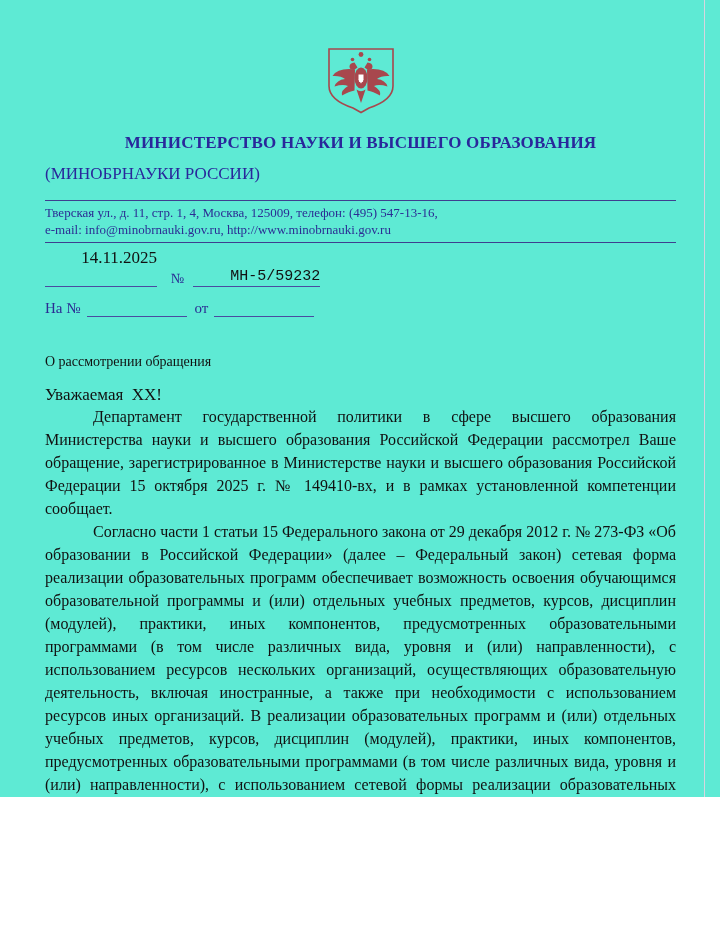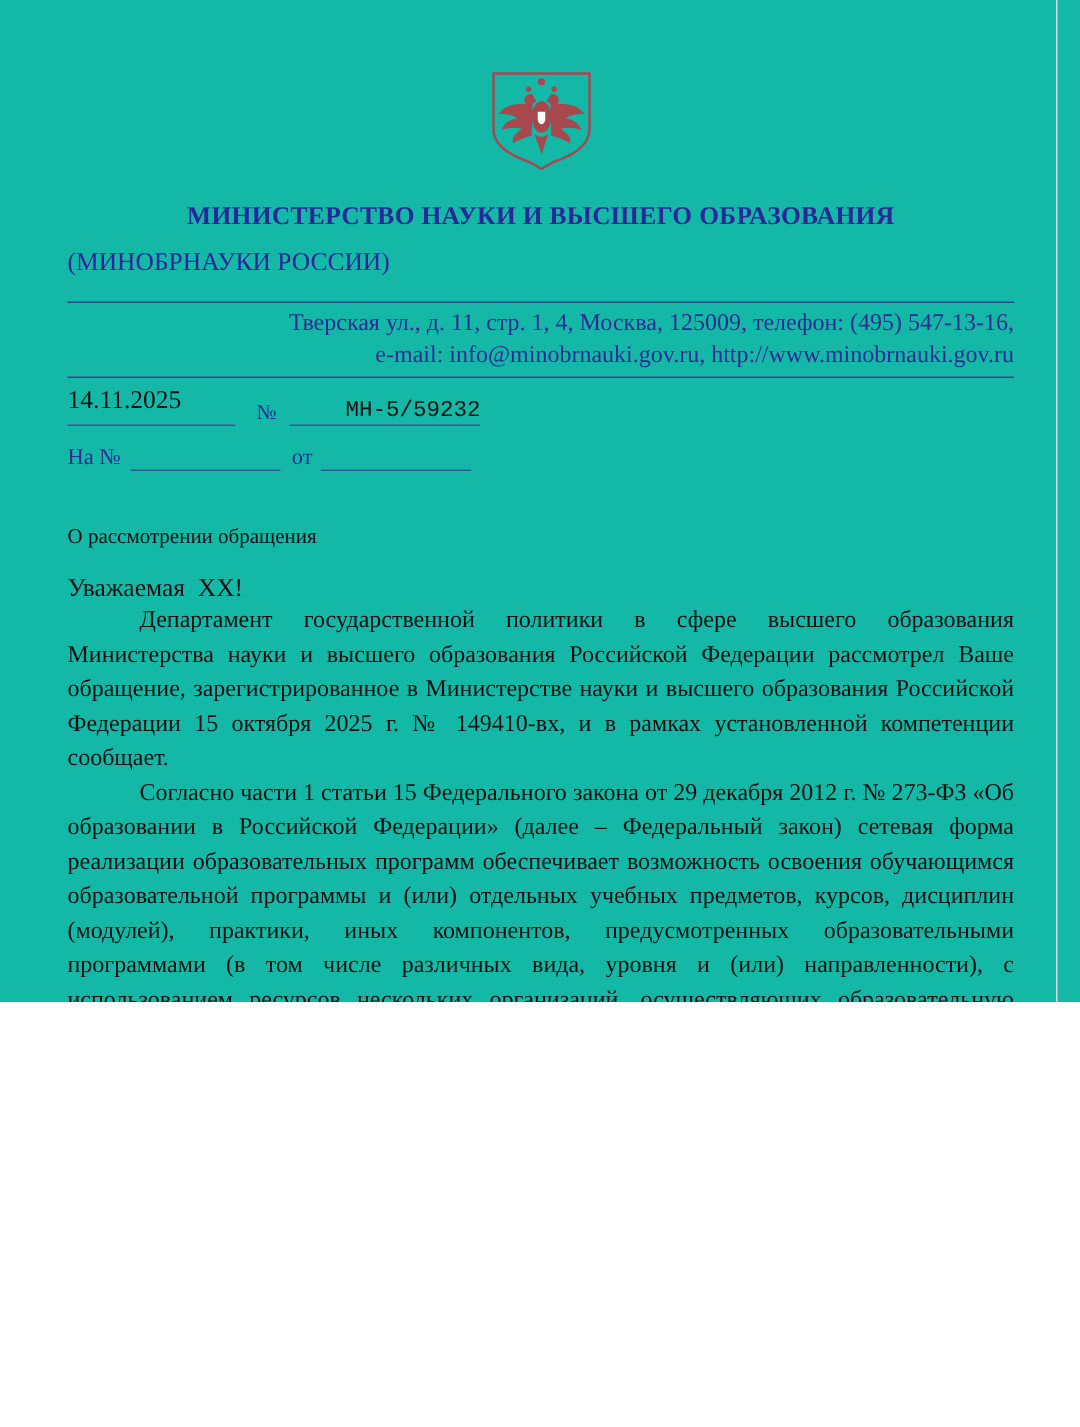--- a/index.html
+++ b/index.html
@@ -1,20 +1,20 @@
 <!DOCTYPE html>
 <html lang="ru"><head>
 <meta charset="utf-8">
 <style>
   html, body { margin: 0; padding: 0; background: #ffffff; }
   .page {
     position: relative;
     width: 720px;
-    height: 668px;
-    background: #14b8a6;
+    height: 797px;
+    background: #5eead4;
     font-family: "Liberation Serif", "DejaVu Serif", serif;
     color: #111111;
     overflow: hidden;
   }
   .page-edge {
     position: absolute;
     top: 0; bottom: 0;
     left: 704px;
     width: 1px;
     background: #d6d6de;
@@ -48,40 +48,40 @@
     font-weight: normal;
     font-size: 17px;
   }
   .rule {
     border: none;
     border-top: 1.5px solid #3e3f8f;
     margin: 0;
   }
   .rule-top { margin-top: 16px; }
   .address {
-    text-align: right;
+    text-align: left;
     color: #2b2d94;
-    font-size: 16px;
+    font-size: 13px;
     line-height: 1.32;
     padding: 3px 0 4px 0;
   }
 
   
   .ref-row1 {
     margin-top: 5px;
     display: flex;
     align-items: flex-end;
   }
   .ref-date {
     width: 112px;
     border-bottom: 1px solid #4a4ba0;
-    text-align: left;
-    font-size: 17px;
-    color: #111;
-    padding-bottom: 6px;
+    text-align: right;
+    font-size: 17px;
+    color: #111;
+    padding-bottom: 18px;
   }
   .ref-no-label {
     color: #2b2d94;
     font-size: 14px;
     margin: 0 9px 0 14px;
     padding-bottom: 0px;
   }
   .ref-number {
     width: 127px;
     border-bottom: 1px solid #4a4ba0;

